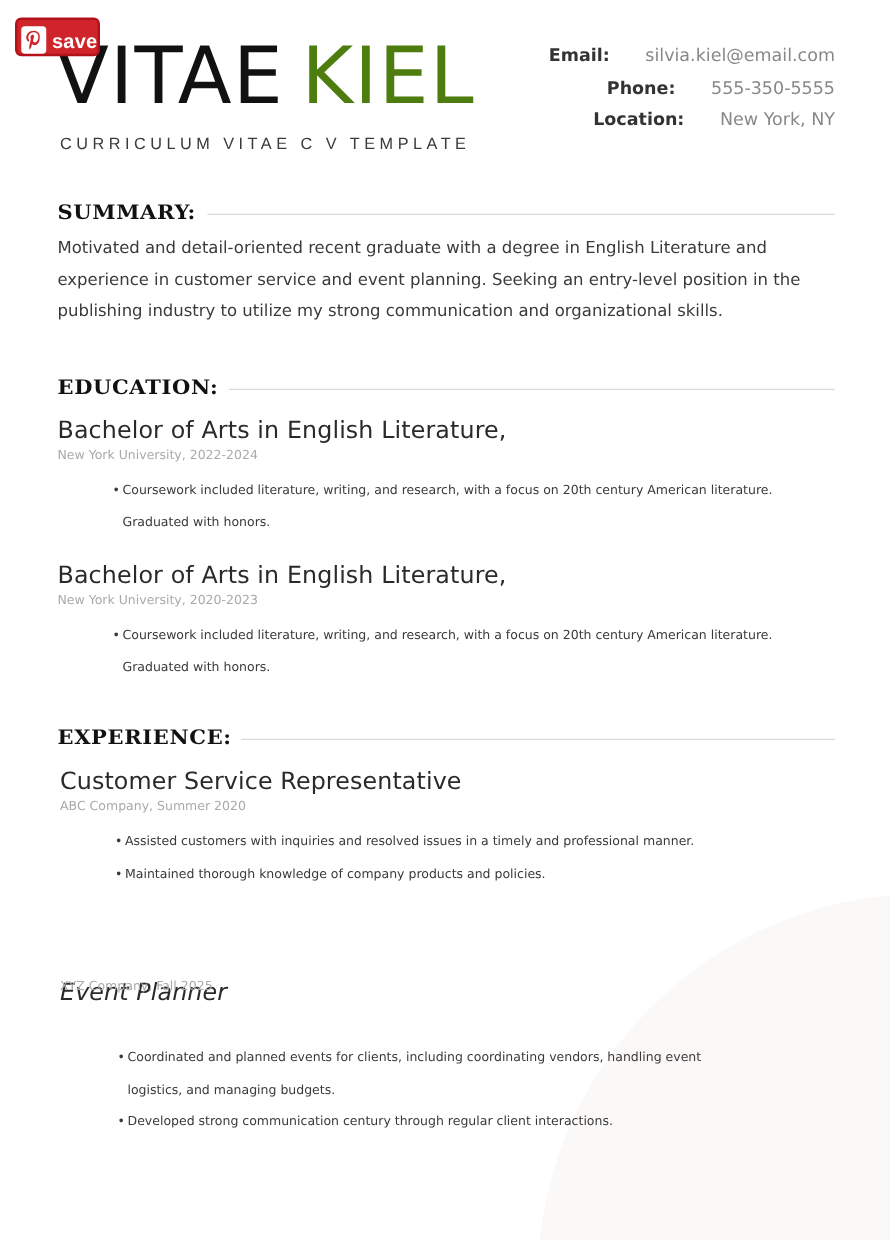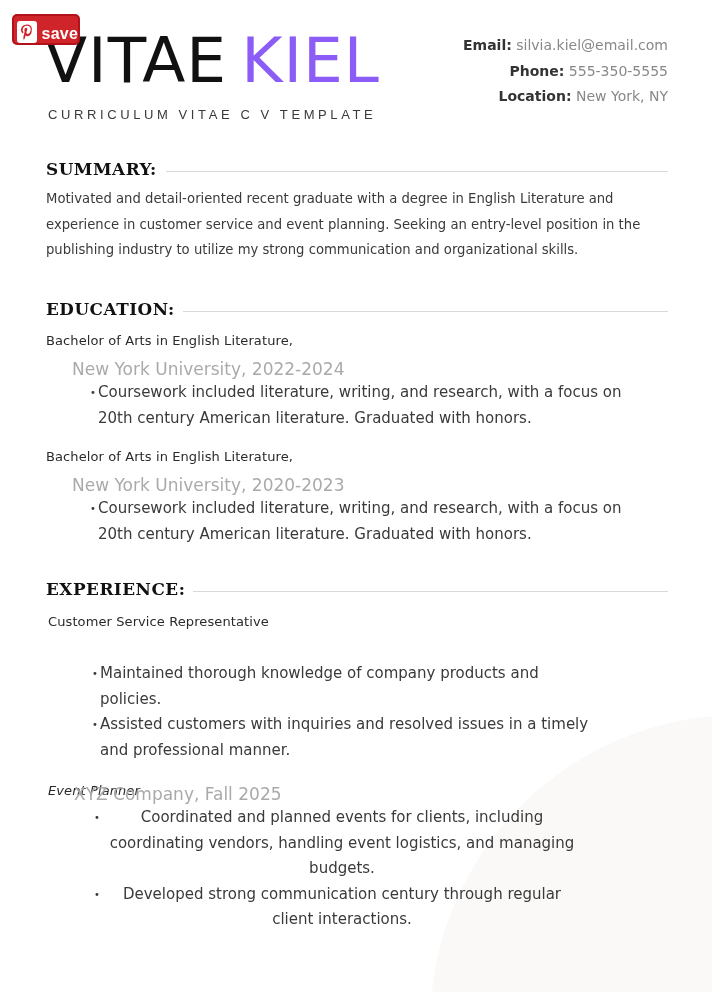--- a/index.html
+++ b/index.html
@@ -71,42 +71,42 @@
       top: 28px;
       font-family: "DejaVu Sans", sans-serif;
       font-weight: 300;
       font-size: 63px;
       line-height: 66px;
       letter-spacing: 1px;
       white-space: nowrap;
       -webkit-text-stroke: 0px;
     }
     .name-first { color: #111111; font-weight: normal; }
-    .name-last { color: #8b5cf6; font-weight: normal; margin-left: 14px; }
+    .name-last { color: #4d7c0f; font-weight: normal; margin-left: 14px; }
     .subtitle {
       position: absolute;
       left: 48px;
       top: 107px;
       font-family: "Liberation Sans", sans-serif;
       font-size: 13px;
       letter-spacing: 3.6px;
       color: #3a3a3a;
       white-space: nowrap;
     }
     .contact {
       position: absolute;
       right: 44px;
       top: 33px;
       text-align: right;
       font-size: 14px;
       line-height: 25.5px;
     }
     .contact-row { white-space: nowrap; }
     .contact-label { color: #333333; font-weight: bold; }
-    .contact-value { color: #888888; }
+    .contact-value { color: #888888; margin-left: 24px; }
     
     .section-head {
       position: absolute;
       left: 46px;
       right: 44px;
       display: flex;
       align-items: center;
     }
     .section-title {
       font-family: "DejaVu Serif", serif;
@@ -129,42 +129,41 @@
       position: absolute;
       left: 46px;
       right: 40px;
       font-size: 13.2px;
       line-height: 25.5px;
       color: #3a3a3a;
     }
     .entry-title {
       position: absolute;
       left: 46px;
-      font-size: 13px;
+      font-size: 19px;
       color: #2a2a2a;
       font-weight: normal;
       letter-spacing: 0.1px;
       white-space: nowrap;
     }
     .entry-sub {
       position: absolute;
       left: 46px;
-      font-size: 17px;
+      font-size: 10px;
       color: #aaaaaa;
       white-space: nowrap;
-      margin-left: 26px;
     }
     .bullets {
       position: absolute;
       left: 90px;
       right: 40px;
       margin: 0;
       padding: 0;
       list-style: none;
-      font-size: 15px;
+      font-size: 10px;
       line-height: 25.5px;
       color: #3a3a3a;
     }
     .bullets li {
       position: relative;
       padding-left: 8px;
     }
     .bullets li::before {
       content: "\2022";
       position: absolute;
@@ -231,25 +230,26 @@
   <ul class="bullets" style="top:496px; right:90px;">
     <li>Coursework included literature, writing, and research, with a focus on 20th century American literature. Graduated with honors.</li>
   </ul>
 
   <div class="section-head" style="top:580px;">
     <span class="section-title">EXPERIENCE:</span>
     <span class="section-rule"></span>
   </div>
 
   <div class="entry-title" style="top:614px; left:48px;">Customer Service Representative</div>
+  <div class="entry-sub" style="top:640px; left:48px;">ABC Company, Summer 2020</div>
   <ul class="bullets" style="top:661px; left:92px; right:120px;">
+    <li>Assisted customers with inquiries and resolved issues in a timely and professional manner.</li>
     <li>Maintained thorough knowledge of company products and policies.</li>
-    <li>Assisted customers with inquiries and resolved issues in a timely and professional manner.</li>
   </ul>
 
   <div class="entry-title" style="top:783px; left:48px;font-style:italic;">Event Planner</div>
   <div class="entry-sub" style="top:784px; left:48px;">XYZ Company, Fall 2025</div>
-  <ul class="bullets" style="top:805px; left:94px; right:130px;text-align:center;">
+  <ul class="bullets" style="top:834px; left:94px; right:130px;">
     <li>Coordinated and planned events for clients, including coordinating vendors, handling event logistics, and managing budgets.</li>
     <li>Developed strong communication century through regular client interactions.</li>
   </ul>
 
 </div>
 
 </body></html>

